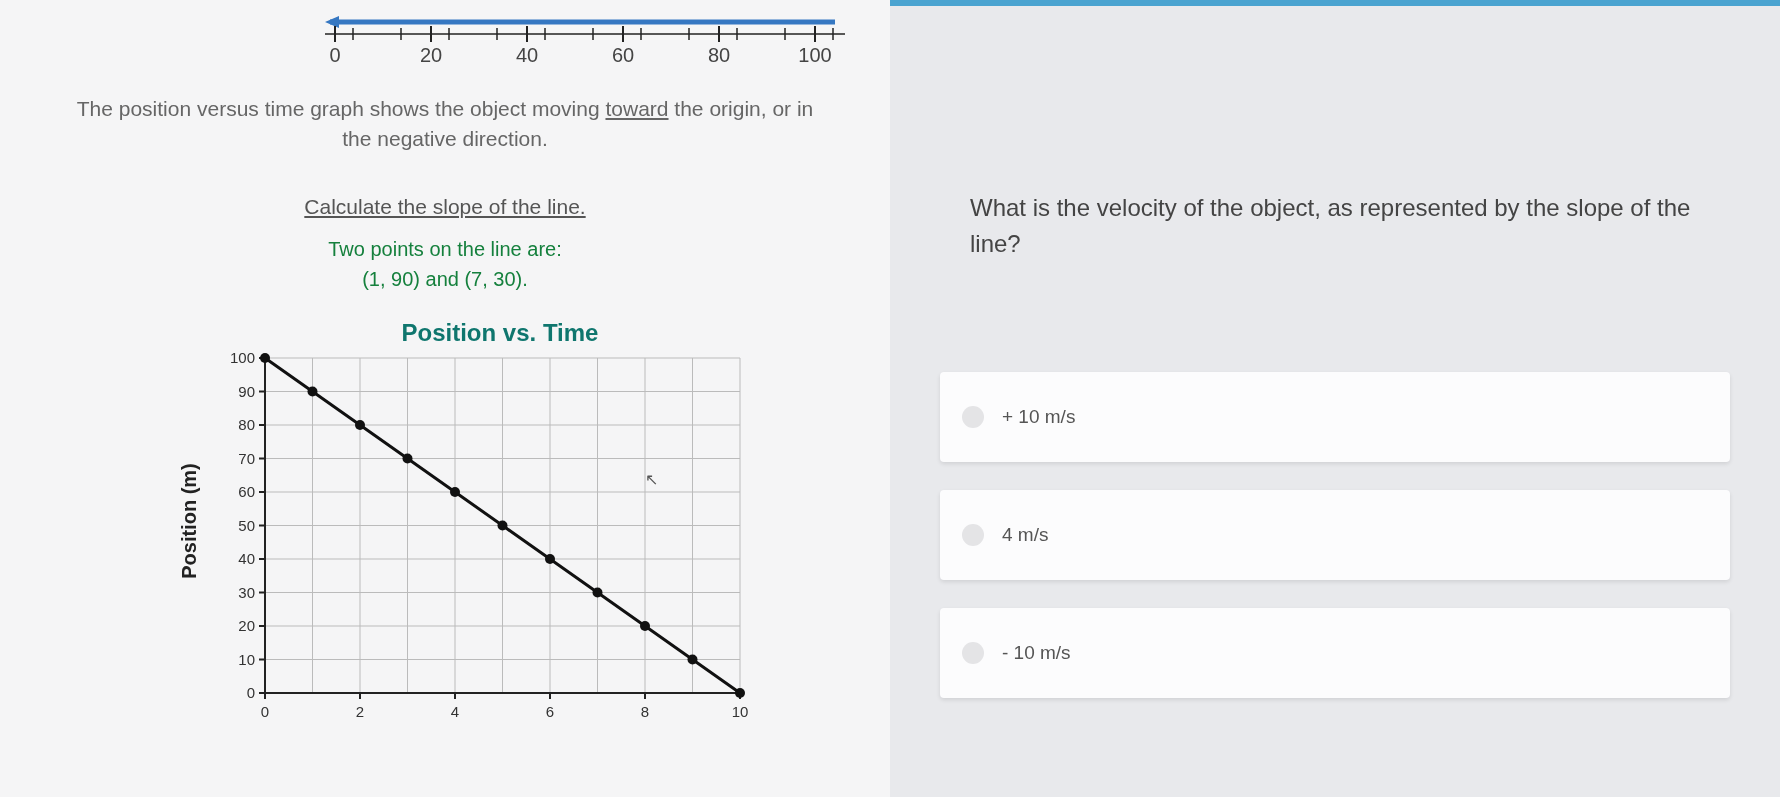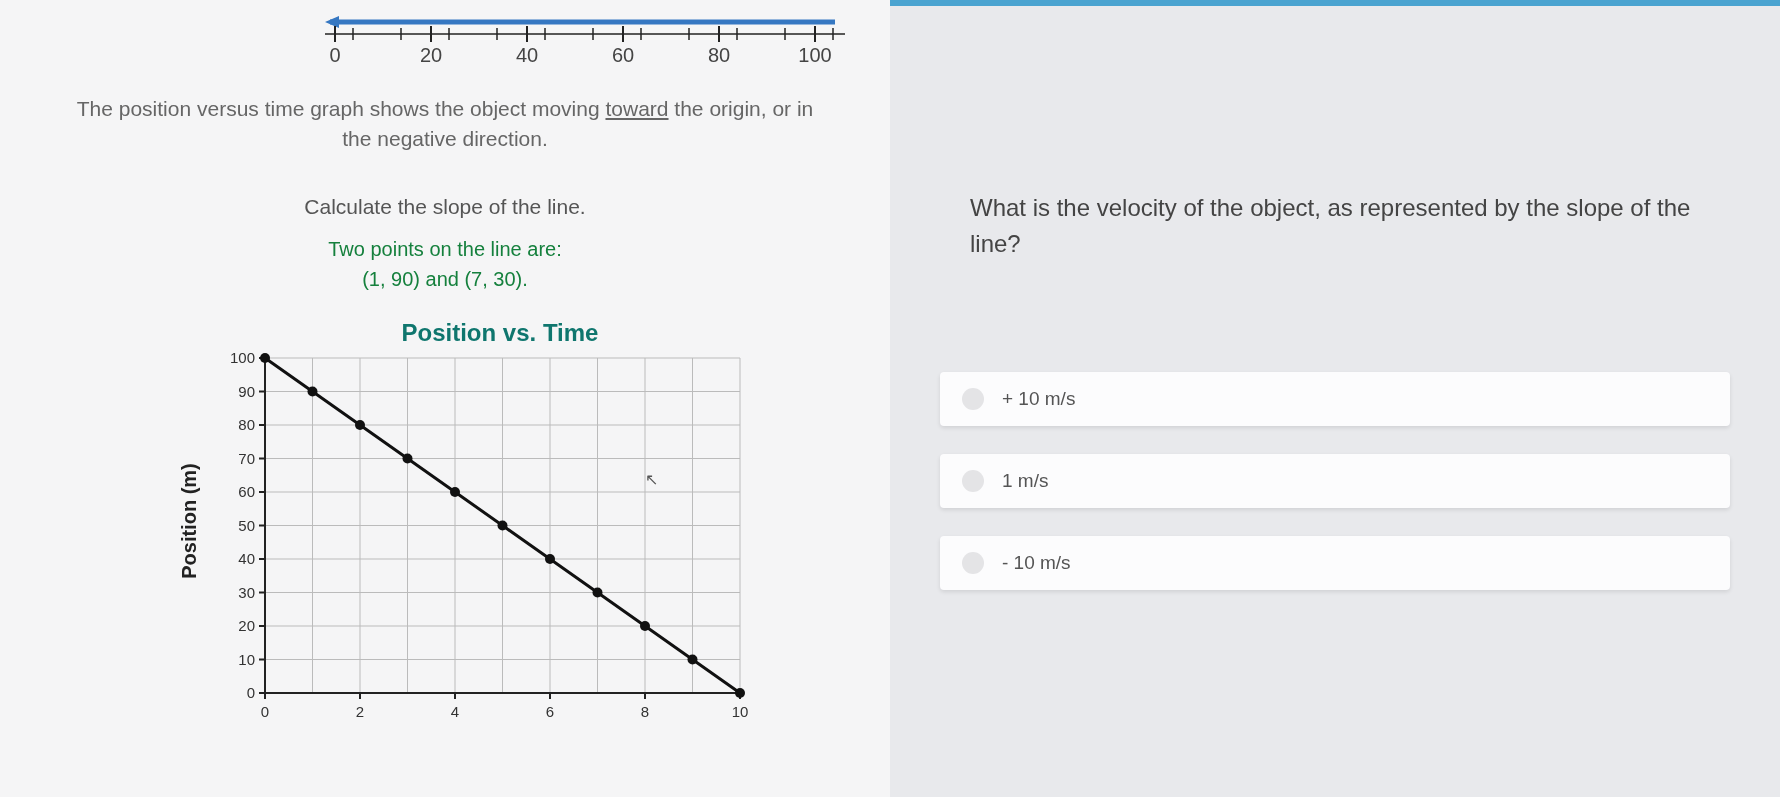--- a/index.html
+++ b/index.html
@@ -48,20 +48,21 @@
       text-align: center;
       line-height: 1.45;
       margin: 10px 0 40px;
     }
     .lesson-text .under { text-decoration: underline; }
     .slope-subtitle {
       font-size: 21px;
       color: #555;
       text-align: center;
       margin: 15px 0;
+      text-decoration: underline;
     }
     .points-info {
       font-size: 20px;
       color: #15803d;
       text-align: center;
       margin: 10px 0 25px;
       line-height: 1.5;
     }
 
     
@@ -85,21 +86,21 @@
       color: #444;
       text-align: left;
       margin: 190px 40px 110px;
       line-height: 1.5;
     }
     .options { display: flex; flex-direction: column; gap: 28px; padding: 0 10px; }
     .option {
       background: #fcfcfd;
       border-radius: 4px;
       box-shadow: 0 2px 4px rgba(0,0,0,0.1);
-      padding: 16px 22px;
+      padding: 34px 22px;
       display: flex;
       align-items: flex-start;
       gap: 18px;
       cursor: pointer;
       font-size: 19px;
       color: #555;
     }
     .option .radio {
       width: 22px; height: 22px;
       border-radius: 50%;
@@ -256,21 +257,21 @@
 <div class="right-pane">
   <p class="question">What is the velocity of the object, as represented by the slope of the line?</p>
 
   <div class="options">
     <div class="option">
       <span class="radio"></span>
       <span>+ 10 m/s</span>
     </div>
     <div class="option">
       <span class="radio"></span>
-      <span>1 m/s</span>
+      <span>4 m/s</span>
     </div>
     <div class="option">
       <span class="radio"></span>
       <span>- 10 m/s</span>
     </div>
   </div>
 
   <div class="page-ind"></div>
 </div>
 

